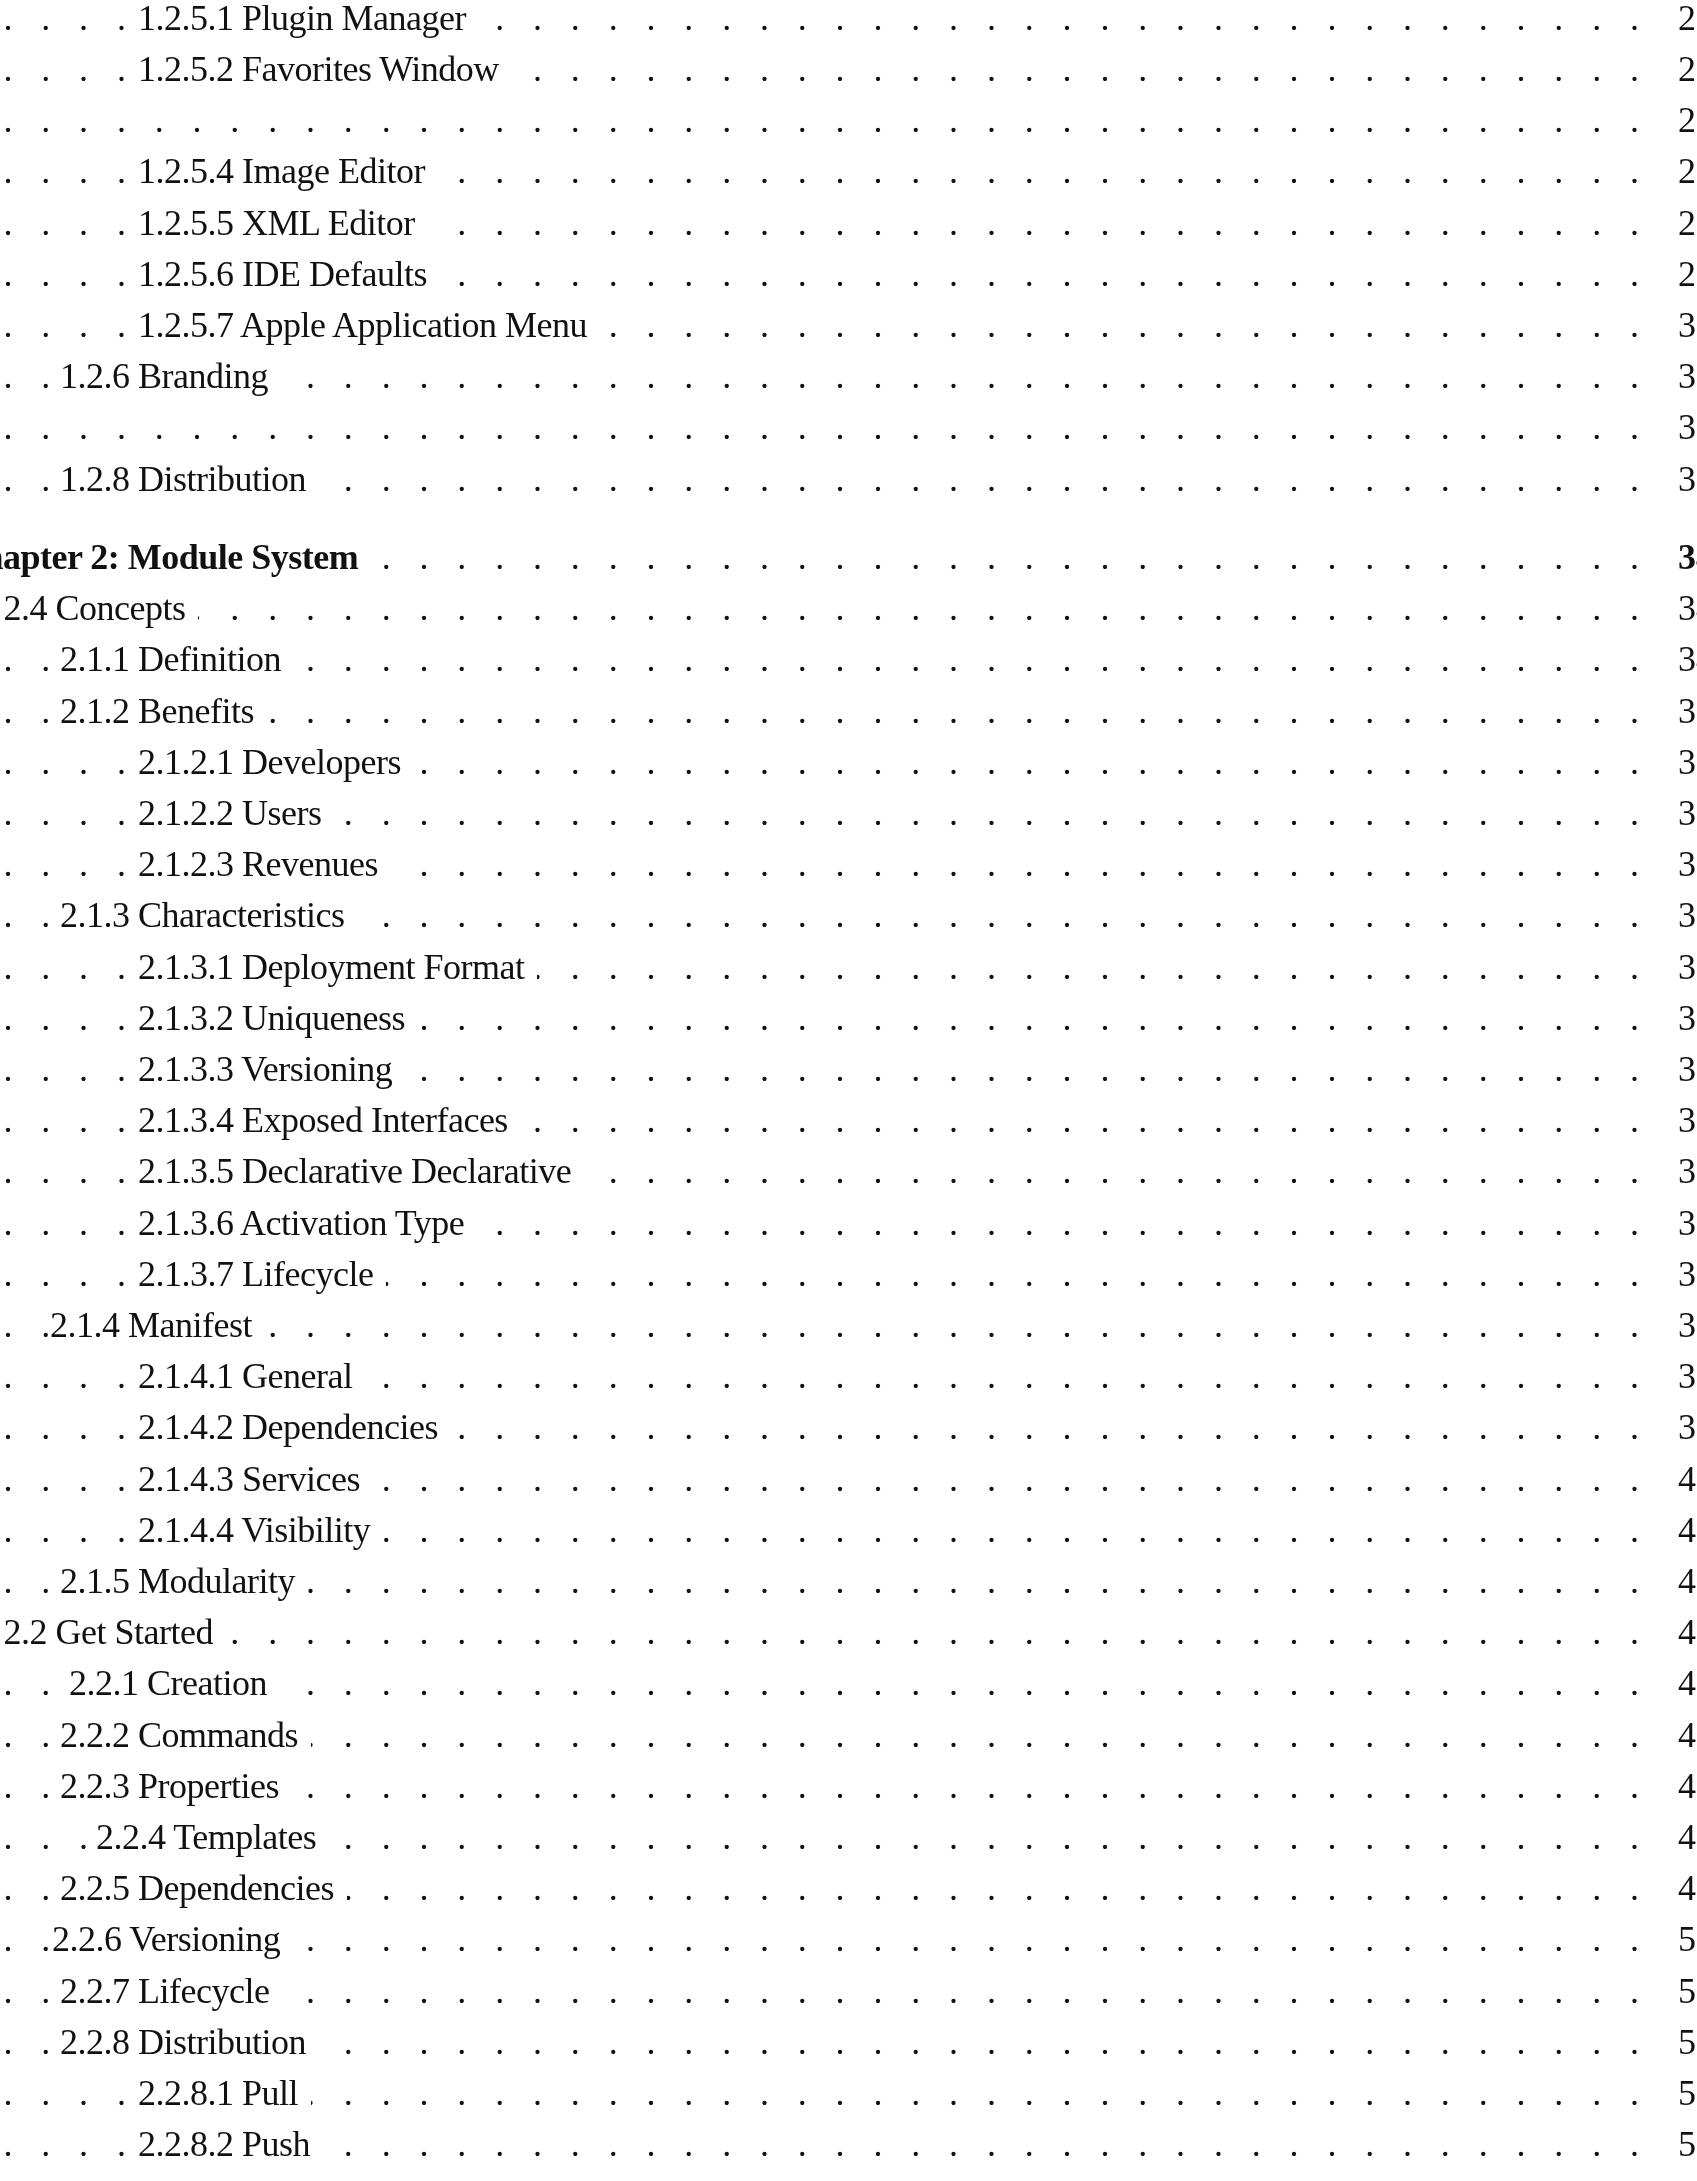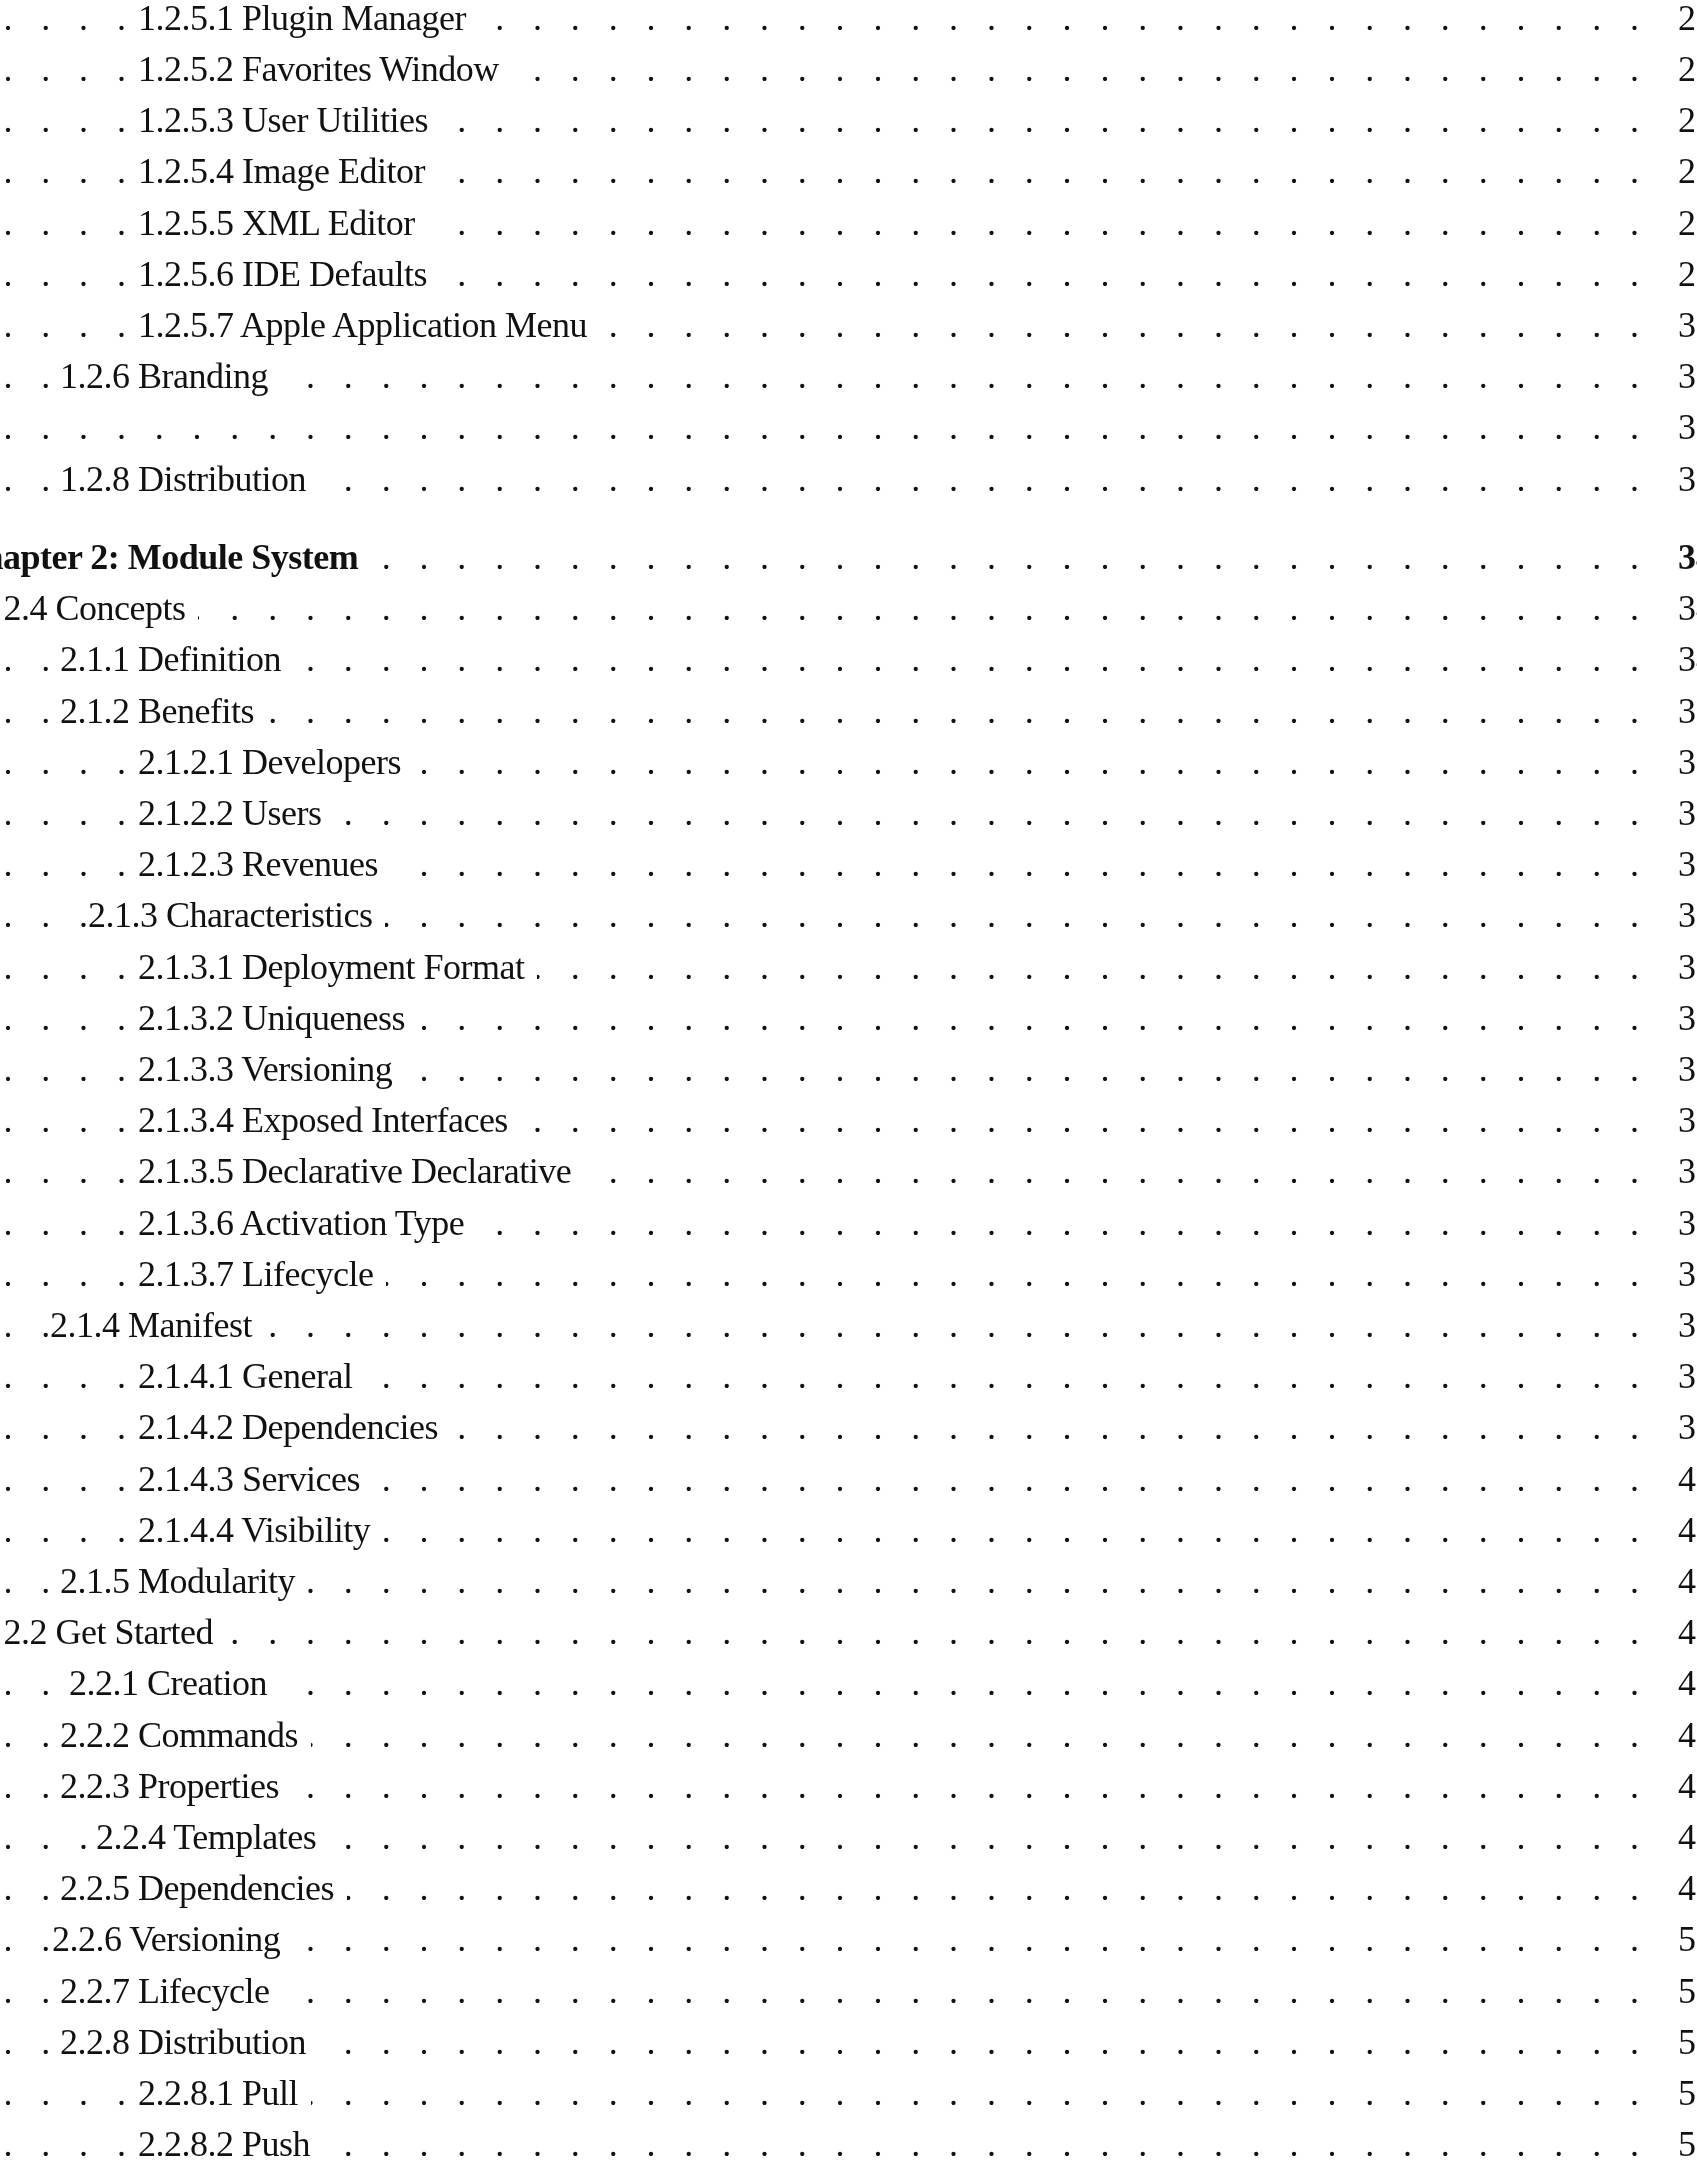--- a/index.html
+++ b/index.html
@@ -26,21 +26,20 @@
       <span class="label" style="left: 138px;"><span>1.2.5.1</span> <span>Plugin Manager</span></span>
       <span class="page">25</span>
     </div>
     <div class="row" style="top: 44px;">
       <div class="leader"><span>.    .    .    .    .    .    .    .    .    .    .    .    .    .    .    .    .    .    .    .    .    .    .    .    .    .    .    .    .    .    .    .    .    .    .    .    .    .    .    .    .    .    .    .    .    .    .    .    .    .    .    .    .    .    .    .    .    .    .    .    .    .    .    .    .    .    .    .    .    .    .    .    .    .    .    .    .    .    .    .    </span></div>
       <span class="label" style="left: 138px;"><span>1.2.5.2</span> <span>Favorites Window</span></span>
       <span class="page">26</span>
     </div>
     <div class="row" style="top: 95px;">
       <div class="leader"><span>.    .    .    .    .    .    .    .    .    .    .    .    .    .    .    .    .    .    .    .    .    .    .    .    .    .    .    .    .    .    .    .    .    .    .    .    .    .    .    .    .    .    .    .    .    .    .    .    .    .    .    .    .    .    .    .    .    .    .    .    .    .    .    .    .    .    .    .    .    .    .    .    .    .    .    .    .    .    .    .    </span></div>
-      <span class="label" style="left: 138px;"><span>1.2.5.3</span> <span>User Utilities</span></span>
       <span class="page">27</span>
     </div>
     <div class="row" style="top: 146px;">
       <div class="leader"><span>.    .    .    .    .    .    .    .    .    .    .    .    .    .    .    .    .    .    .    .    .    .    .    .    .    .    .    .    .    .    .    .    .    .    .    .    .    .    .    .    .    .    .    .    .    .    .    .    .    .    .    .    .    .    .    .    .    .    .    .    .    .    .    .    .    .    .    .    .    .    .    .    .    .    .    .    .    .    .    .    </span></div>
       <span class="label" style="left: 138px;"><span>1.2.5.4</span> <span>Image Editor</span></span>
       <span class="page">28</span>
     </div>
     <div class="row" style="top: 198px;">
       <div class="leader"><span>.    .    .    .    .    .    .    .    .    .    .    .    .    .    .    .    .    .    .    .    .    .    .    .    .    .    .    .    .    .    .    .    .    .    .    .    .    .    .    .    .    .    .    .    .    .    .    .    .    .    .    .    .    .    .    .    .    .    .    .    .    .    .    .    .    .    .    .    .    .    .    .    .    .    .    .    .    .    .    .    </span></div>
       <span class="label" style="left: 138px;"><span>1.2.5.5</span> <span>XML Editor</span></span>
@@ -100,21 +99,21 @@
       <span class="label" style="left: 138px;"><span>2.1.2.2</span> <span>Users</span></span>
       <span class="page">35</span>
     </div>
     <div class="row" style="top: 839px;">
       <div class="leader"><span>.    .    .    .    .    .    .    .    .    .    .    .    .    .    .    .    .    .    .    .    .    .    .    .    .    .    .    .    .    .    .    .    .    .    .    .    .    .    .    .    .    .    .    .    .    .    .    .    .    .    .    .    .    .    .    .    .    .    .    .    .    .    .    .    .    .    .    .    .    .    .    .    .    .    .    .    .    .    .    .    </span></div>
       <span class="label" style="left: 138px;"><span>2.1.2.3</span> <span>Revenues</span></span>
       <span class="page">35</span>
     </div>
     <div class="row" style="top: 890px;">
       <div class="leader"><span>.    .    .    .    .    .    .    .    .    .    .    .    .    .    .    .    .    .    .    .    .    .    .    .    .    .    .    .    .    .    .    .    .    .    .    .    .    .    .    .    .    .    .    .    .    .    .    .    .    .    .    .    .    .    .    .    .    .    .    .    .    .    .    .    .    .    .    .    .    .    .    .    .    .    .    .    .    .    .    .    </span></div>
-      <span class="label" style="left: 60px; margin-left: 28px;"><span>2.1.3</span> <span>Characteristics</span></span>
+      <span class="label" style="left: 60px;"><span>2.1.3</span> <span>Characteristics</span></span>
       <span class="page">35</span>
     </div>
     <div class="row" style="top: 942px;">
       <div class="leader"><span>.    .    .    .    .    .    .    .    .    .    .    .    .    .    .    .    .    .    .    .    .    .    .    .    .    .    .    .    .    .    .    .    .    .    .    .    .    .    .    .    .    .    .    .    .    .    .    .    .    .    .    .    .    .    .    .    .    .    .    .    .    .    .    .    .    .    .    .    .    .    .    .    .    .    .    .    .    .    .    .    </span></div>
       <span class="label" style="left: 138px;"><span>2.1.3.1</span> <span>Deployment Format</span></span>
       <span class="page">36</span>
     </div>
     <div class="row" style="top: 993px;">
       <div class="leader"><span>.    .    .    .    .    .    .    .    .    .    .    .    .    .    .    .    .    .    .    .    .    .    .    .    .    .    .    .    .    .    .    .    .    .    .    .    .    .    .    .    .    .    .    .    .    .    .    .    .    .    .    .    .    .    .    .    .    .    .    .    .    .    .    .    .    .    .    .    .    .    .    .    .    .    .    .    .    .    .    .    </span></div>
       <span class="label" style="left: 138px;"><span>2.1.3.2</span> <span>Uniqueness</span></span>

